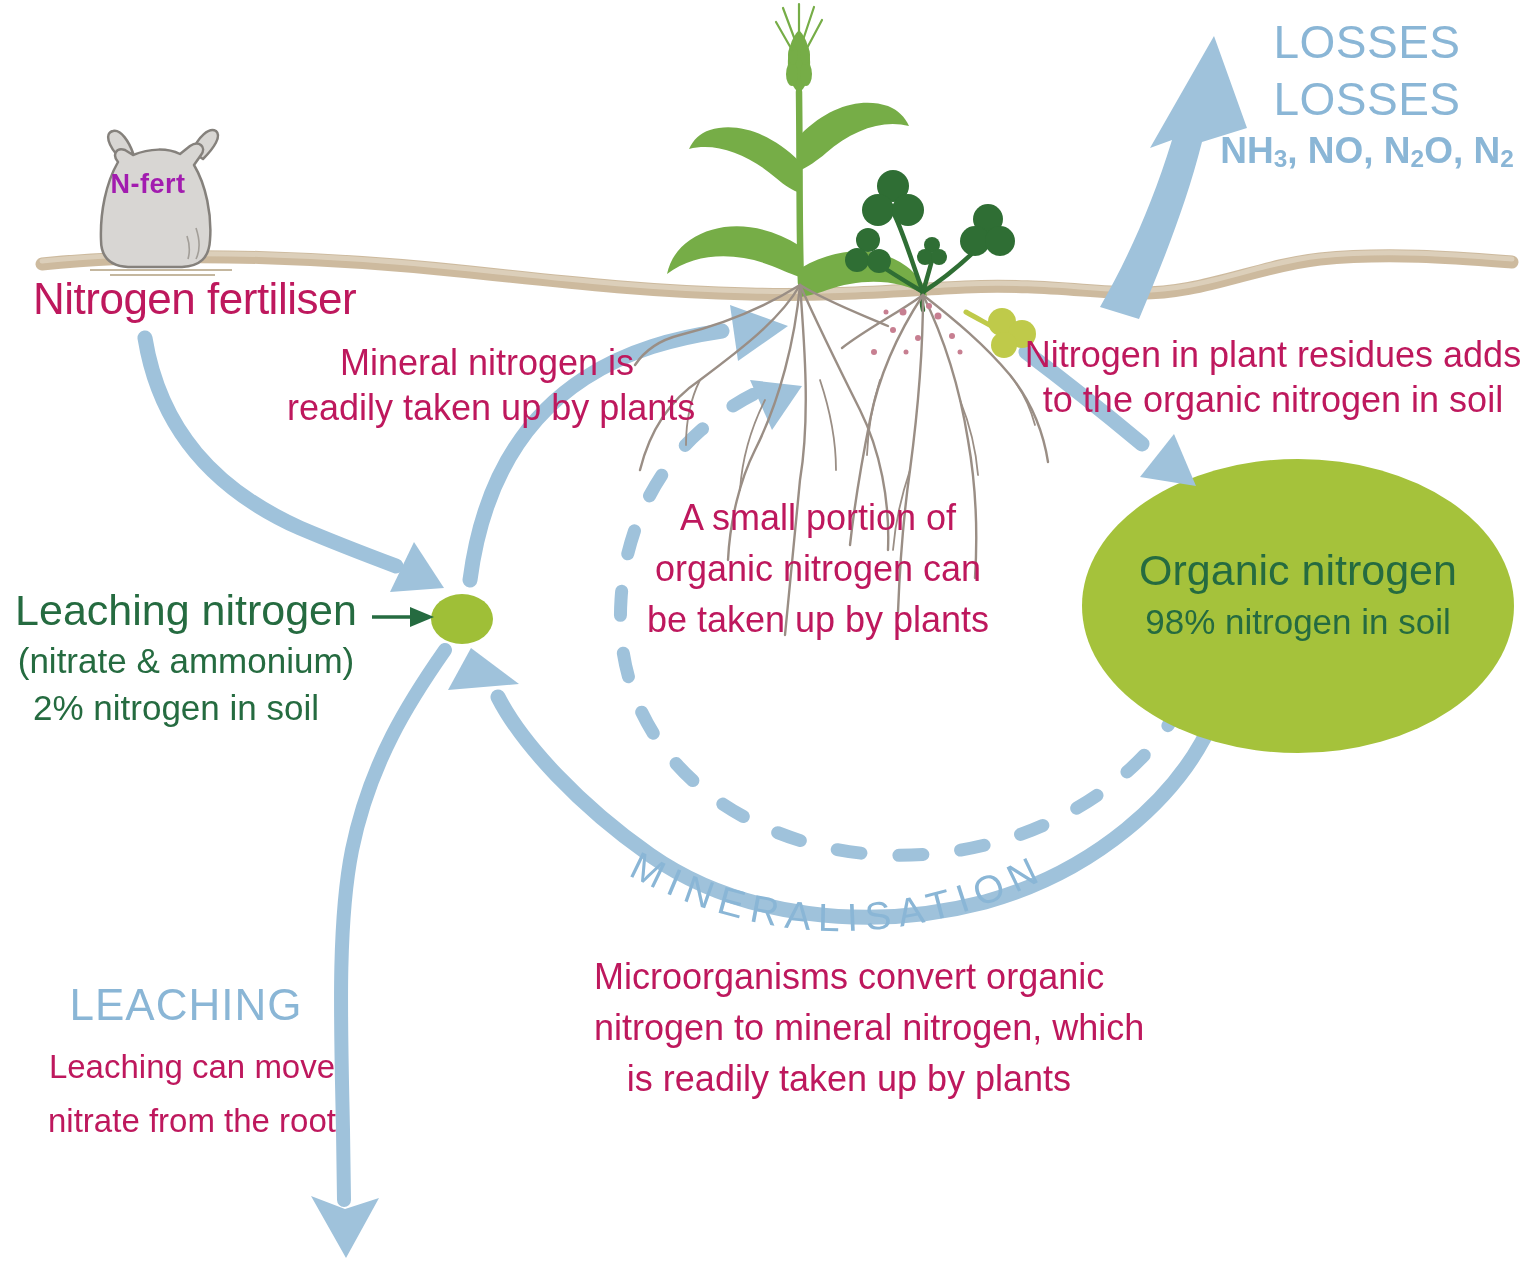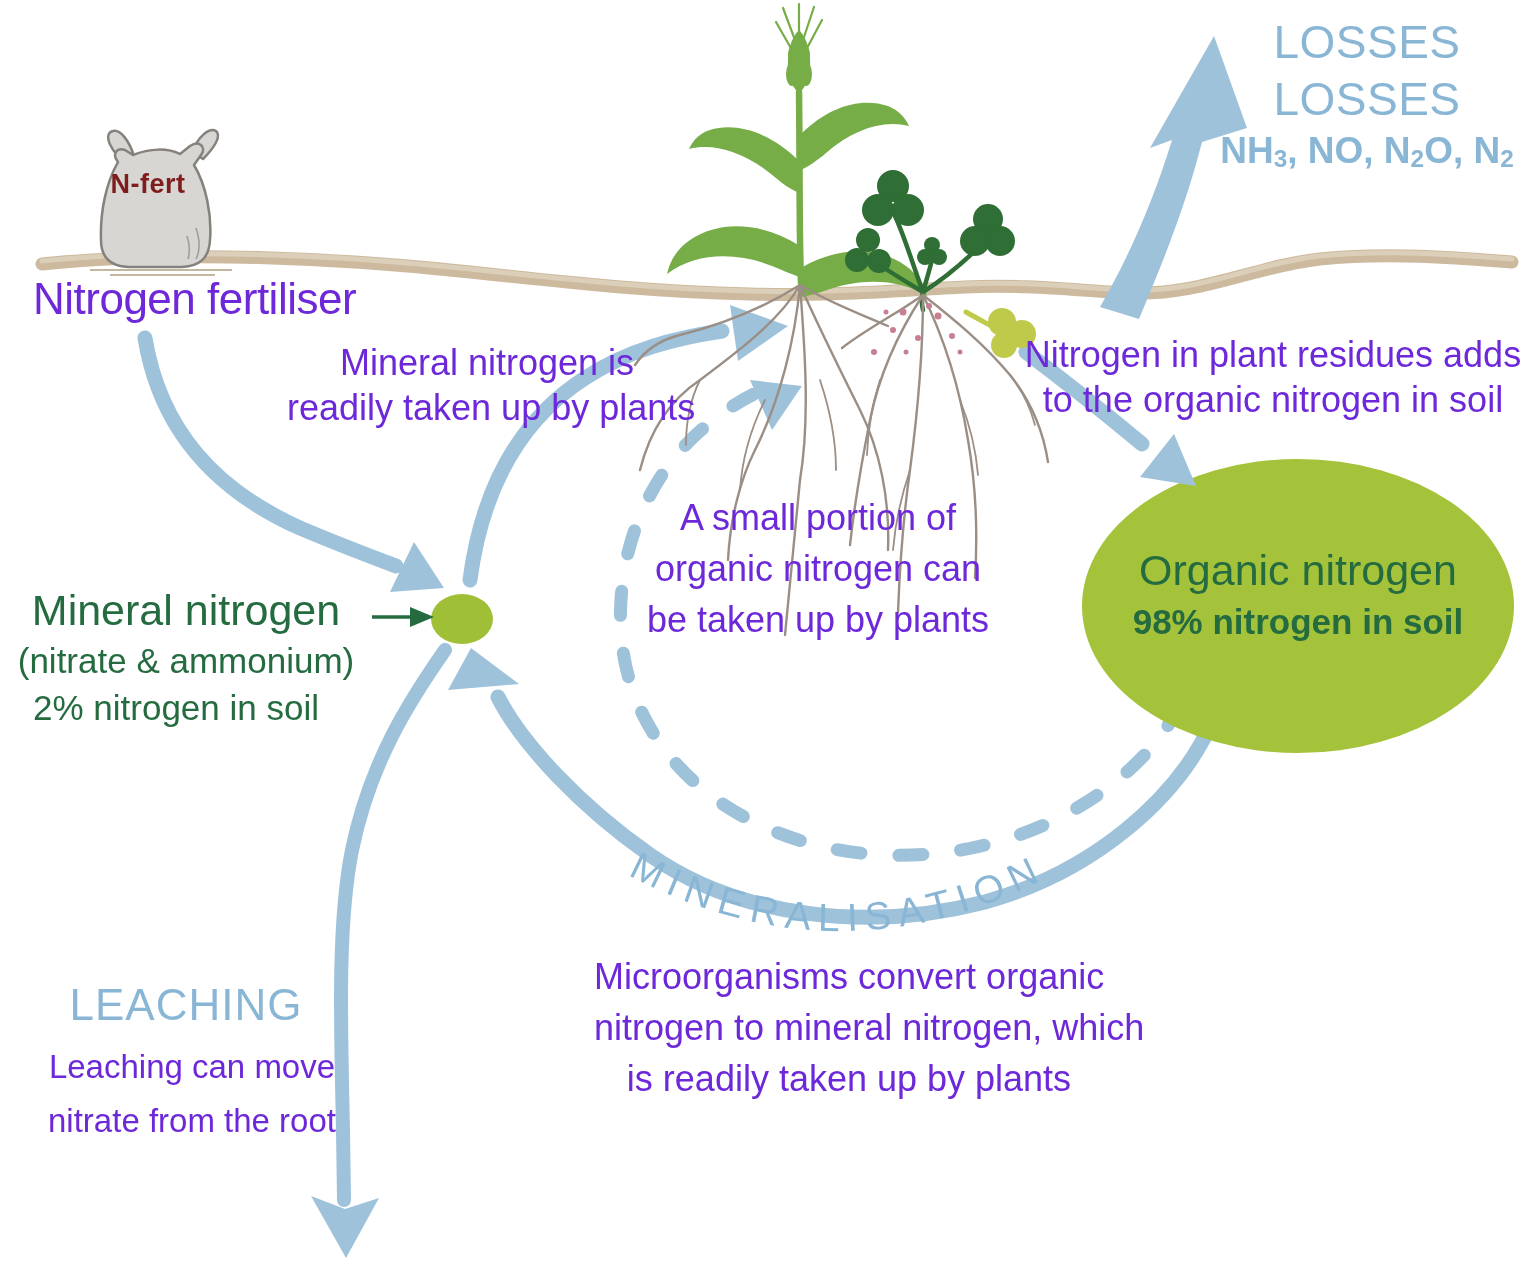--- a/index.html
+++ b/index.html
@@ -1,36 +1,36 @@
 <!DOCTYPE html>
 <html><head>
 <meta charset="utf-8">
 <style>
   html,body{margin:0;padding:0;background:#ffffff;}
   .stage{
     position:relative;width:1536px;height:1280px;background:#ffffff;overflow:hidden;
     font-family:"Liberation Sans", sans-serif;
   }
   .stage svg{position:absolute;left:0;top:0;}
-  .t{position:absolute;text-align:center;color:#6d28d9;}
+  .t{position:absolute;text-align:center;color:#be185d;}
   .t div{white-space:nowrap;}
   .blue{color:#8ab6d6;}
   .green{color:#256b40;}
   #lbl-fert{left:33px;top:274px;width:420px;text-align:left;font-size:44px;letter-spacing:-0.5px;}
   #gaseous{left:1202px;top:14px;width:330px;font-size:46px;line-height:57px;letter-spacing:0.5px;}
   #gaseous .formula{font-size:37px;line-height:40px;margin-top:3px;letter-spacing:0;font-weight:bold;}
   #gaseous sub{font-size:0.66em;position:relative;bottom:-0.18em;vertical-align:baseline;}
   #uptake{left:287px;top:340px;width:400px;font-size:36px;line-height:45px;}
   #residues{left:1023px;top:332px;width:500px;font-size:36px;line-height:45px;}
   #mineral-title{left:2px;top:586px;width:368px;font-size:43px;line-height:48px;}
   #mineral-sub1{left:2px;top:642px;width:368px;font-size:35px;line-height:38px;}
   #mineral-sub2{left:2px;top:689px;width:348px;font-size:35px;line-height:38px;}
   #organic-lbls{left:1088px;top:547px;width:420px;}
   #organic-lbls .ttl{font-size:43px;line-height:47px;}
-  #organic-lbls .sub{font-size:35px;line-height:38px;margin-top:9px;font-weight:bold;}
+  #organic-lbls .sub{font-size:35px;line-height:38px;margin-top:9px;}
   #small-portion{left:616px;top:492px;width:404px;font-size:36px;line-height:51px;}
   #micro{left:594px;top:951px;width:510px;font-size:36px;line-height:51px;}
   #leach-title{left:36px;top:980px;width:300px;font-size:44px;line-height:50px;letter-spacing:1px;}
   #leach-body{left:8px;top:1040px;width:368px;font-size:33px;line-height:54px;}
 </style>
 </head>
 <body>
 
 <div class="stage">
 
@@ -198,21 +198,21 @@
 <div id="residues" class="t">
   <div>Nitrogen in plant residues adds</div>
   <div>to the organic nitrogen in soil</div>
 </div>
 
 <div id="uptake" class="t">
   <div>Mineral nitrogen is</div>
   <div>readily taken up by plants</div>
 </div>
 
-<div id="mineral-title" class="t green">Mineral nitrogen</div>
+<div id="mineral-title" class="t green">Leaching nitrogen</div>
 <div id="mineral-sub1" class="t green">(nitrate &amp; ammonium)</div>
 <div id="mineral-sub2" class="t green">2% nitrogen in soil</div>
 
 <div id="organic-lbls" class="t green">
   <div class="ttl">Organic nitrogen</div>
   <div class="sub">98% nitrogen in soil</div>
 </div>
 
 <div id="small-portion" class="t">
   <div>A small portion of</div>
@@ -225,15 +225,15 @@
 <div id="micro" class="t">
   <div>Microorganisms convert organic</div>
   <div>nitrogen to mineral nitrogen, which</div>
   <div>is readily taken up by plants</div>
 </div>
 <div id="leach-body" class="t">
   <div>Leaching can move</div>
   <div>nitrate from the root</div>
 </div>
 
-<div class="t" style="left:101px;top:169px;width:94px;font-size:27px;font-weight:bold;color:#7f1d1d;letter-spacing:0.5px;">N-fert</div>
+<div class="t" style="left:101px;top:169px;width:94px;font-size:27px;font-weight:bold;color:#a21caf;letter-spacing:0.5px;">N-fert</div>
 
 </div>
 
 </body></html>

